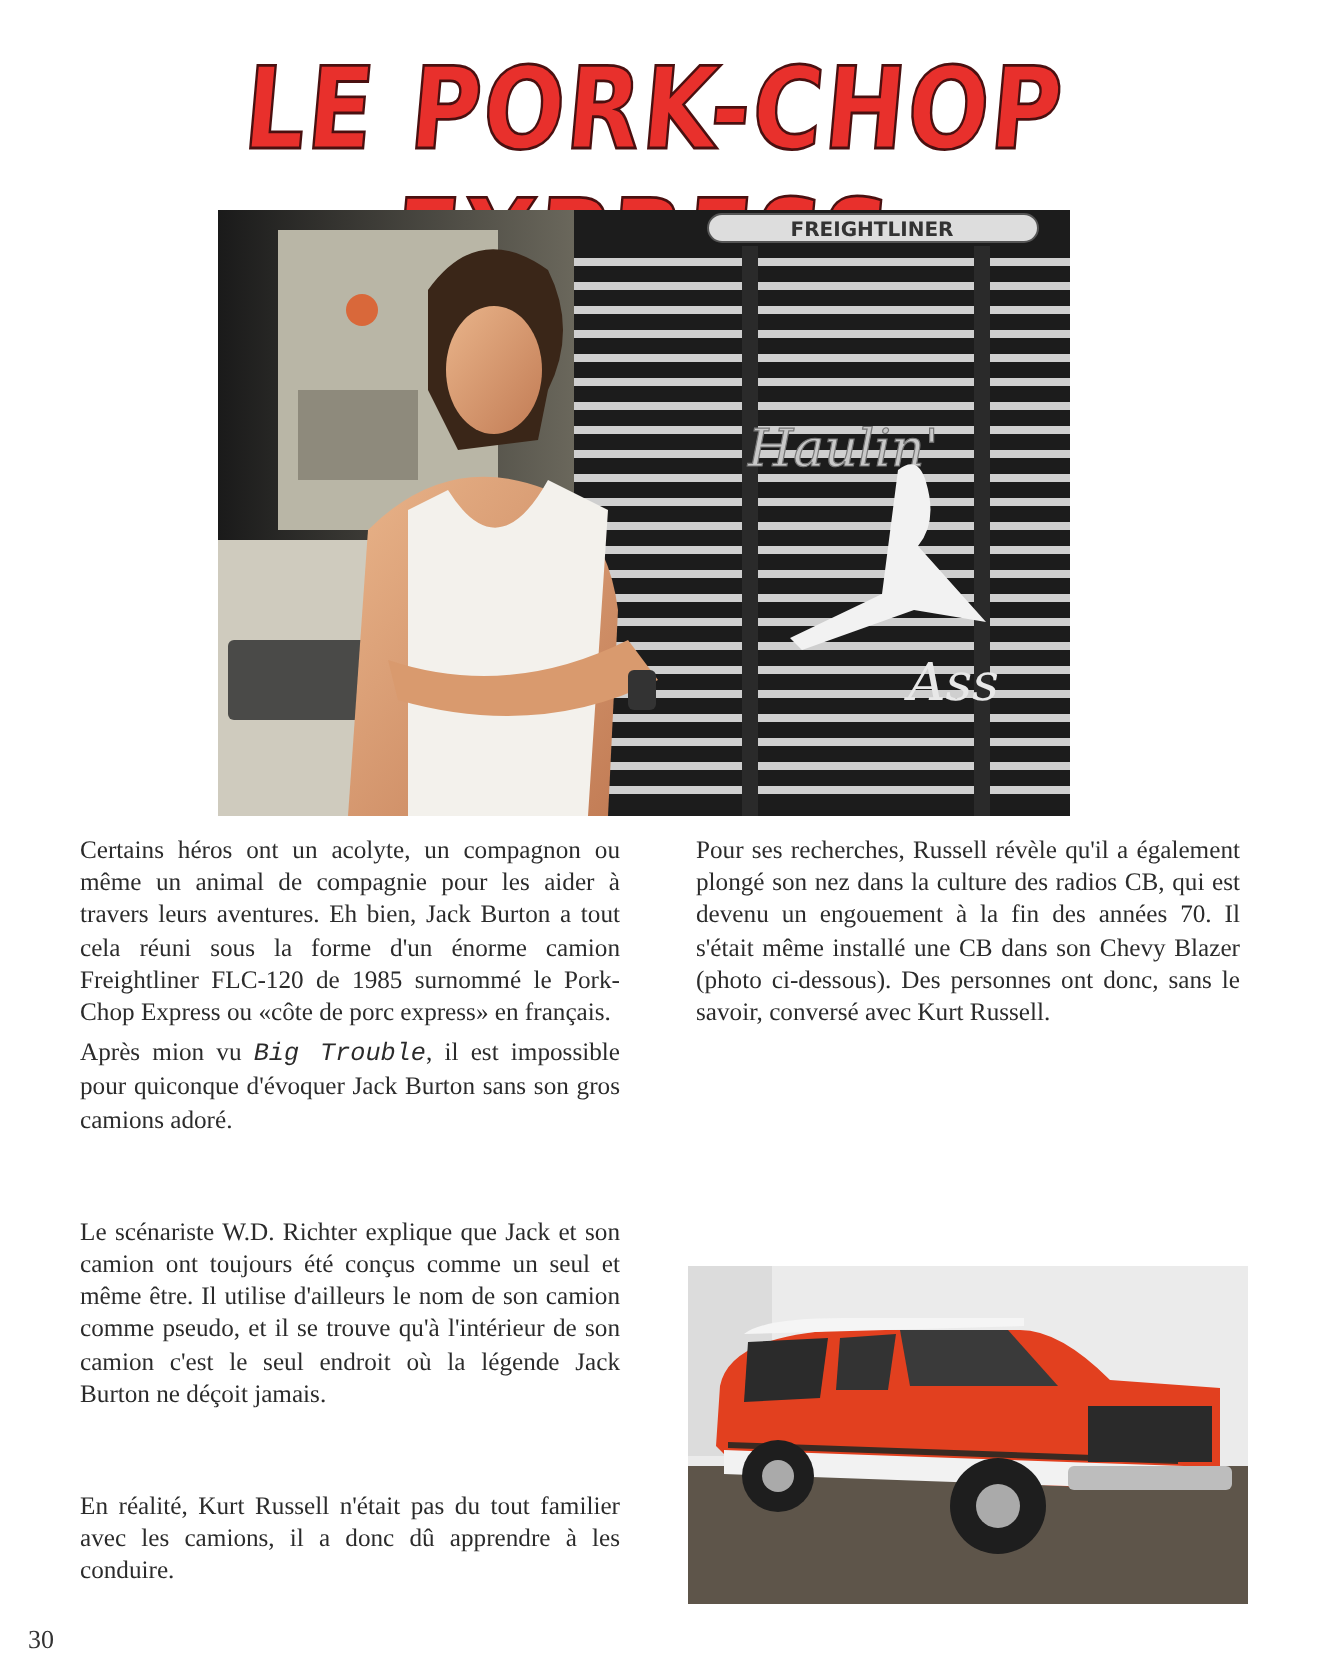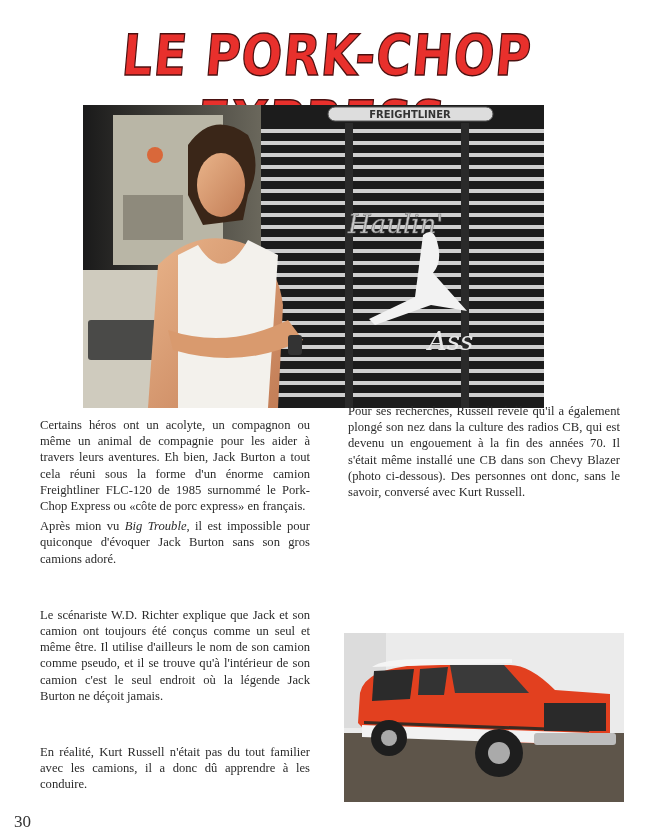--- a/index.html
+++ b/index.html
@@ -9,32 +9,32 @@
     }
     .title {
       position: absolute; left: 0; top: 22px; width: 660px; text-align: center;
       font-family: "DejaVu Sans", sans-serif; font-weight: bold; font-size: 48px;
       letter-spacing: 1px; color: #e8302c;
       -webkit-text-stroke: 1.2px #4a1010;
       transform: scaleY(1.18) skewX(-6deg);
       transform-origin: center top;
     }
     .photo { position: absolute; overflow: hidden; }
-    .photo-top { left: 83px; top: 105px; width: 461px; height: 303px; background: #ec4899; }
+    .photo-top { left: 109px; top: 105px; width: 426px; height: 303px; background: #ec4899; }
     .photo-car { left: 344px; top: 633px; width: 280px; height: 169px; background: #e9e9e9; }
     .col {
       position: absolute; font-size: 12.6px; line-height: 16.2px; text-align: justify;
       hyphens: manual;
     }
     .col p { margin: 4px; }
     .col .gap { height: 16px; }
     .col-left { left: 36px; top: 413px; width: 278px; }
-    .col-right { left: 344px; top: 399px; width: 280px; }
-    .it { font-family: Liberation Serif, serif; font-style: italic; }
-    .page-number { position: absolute; left: 14px; top: 812px; font-size: 17px; color: #333; }
+    .col-right { left: 344px; top: 413px; width: 280px; }
+    .it { font-family: Liberation Mono, monospace; font-style: italic; }
+    .page-number { position: absolute; left: 14px; top: 812px; font-size: 13px; color: #333; }
   </style>
 </head>
 <body>
 
 <h1 class="title" style="margin:0;">LE PORK-CHOP EXPRESS</h1>
 
 <div class="photo photo-top">
   <svg width="461" height="303" viewBox="0 0 461 303" xmlns="http://www.w3.org/2000/svg">
     <defs>
       <linearGradient id="bgL" x1="0" y1="0" x2="1" y2="0">

